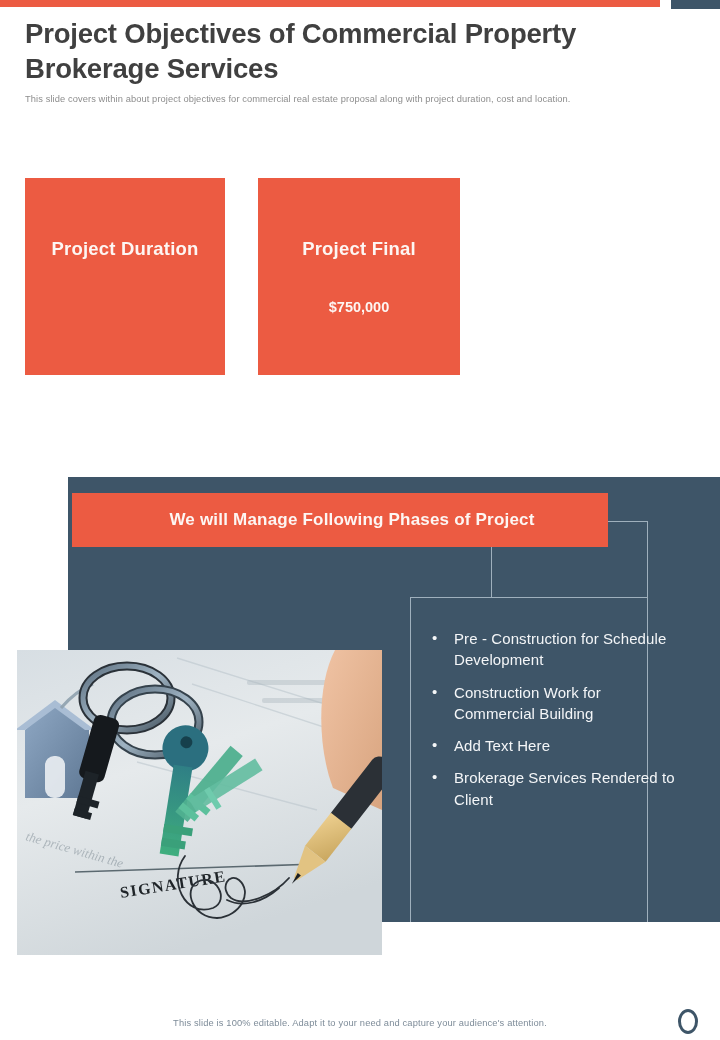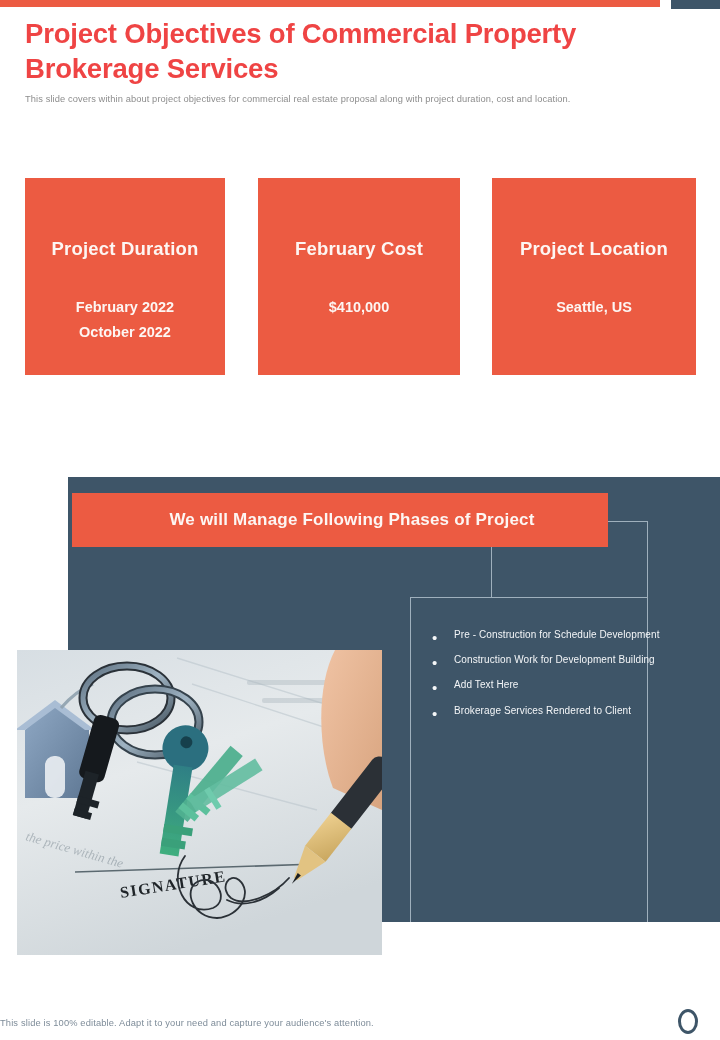--- a/index.html
+++ b/index.html
@@ -38,21 +38,21 @@
   .header {
     position: absolute;
     left: 25px;
     top: 17px;
     width: 640px;
   }
   .page-title {
     font-size: 27.5px;
     line-height: 1.27;
     font-weight: bold;
-    color: #ef4444;
+    color: #404040;
     letter-spacing: -0.2px;
     margin: 0;
   }
   .page-subtitle {
     margin: 6px 0 0 0;
     font-size: 9.3px;
     line-height: 1.42;
     color: #8d8d8d;
     letter-spacing: 0.1px;
     max-width: 636px;
@@ -168,40 +168,40 @@
     position: absolute;
     left: 428px;
     top: 628px;
     width: 248px;
   }
   .bullet-item {
     position: relative;
     padding-left: 26px;
     margin-bottom: 11px;
     color: #f4f6f8;
-    font-size: 10px;
+    font-size: 15px;
     line-height: 1.42;
     letter-spacing: 0.1px;
   }
   .bullet-item:before {
     content: "\2022";
     position: absolute;
     left: 4px;
     top: -1px;
     font-size: 15px;
     color: #f4f6f8;
   }
 
   
   .footer-note {
     position: absolute;
     left: 0;
     right: 0;
     top: 1018px;
-    text-align: left;
+    text-align: center;
     font-size: 9.3px;
     color: #7e8c99;
     letter-spacing: 0.15px;
   }
   .footer-logo {
     position: absolute;
     left: 678px;
     top: 1009px;
     width: 22px;
     height: 26px;
@@ -222,39 +222,29 @@
 
 <div class="header">
   <h1 class="page-title">Project Objectives of Commercial Property Brokerage Services</h1>
   <p class="page-subtitle">This slide covers within about project objectives for commercial real estate proposal along with project duration, cost and location.</p>
 </div>
 
 <div class="info-cards">
 
   <div class="info-card c1">
     <div class="info-card-title">Project Duration</div>
+  </div>
+
+  <div class="info-card c2">
+    <div class="info-card-title">Project Final</div>
     <div class="info-card-value">
-      <span>February 2022</span>
-      <span>October 2022</span>
+      <span>$750,000</span>
     </div>
   </div>
 
-  <div class="info-card c2">
-    <div class="info-card-title">February Cost</div>
-    <div class="info-card-value">
-      <span>$410,000</span>
-    </div>
-  </div>
-
-  <div class="info-card c3">
-    <div class="info-card-title">Project Location</div>
-    <div class="info-card-value">
-      <span>Seattle, US</span>
-    </div>
-  </div>
 
 </div>
 
 <div class="dark-panel"></div>
 <div class="outline-rect-top"></div>
 <div class="outline-rect-main"></div>
 
 <div class="banner">
   <div class="banner-text">We will Manage Following Phases of Project</div>
 </div>
@@ -365,21 +355,21 @@
       <rect x="288" y="86" width="26" height="84" rx="9" fill="#2b3036"></rect>
       <rect x="288" y="162" width="26" height="42" fill="url(#penG)"></rect>
       <polygon points="288,204 314,204 303,236 299,236" fill="#e2c382"></polygon>
       <polygon points="299,230 303,230 301,242" fill="#1b1f23"></polygon>
     </g>
   </svg>
 </div>
 
 <div class="bullet-list">
   <div class="bullet-item">Pre - Construction for Schedule Development</div>
-  <div class="bullet-item">Construction Work for Development Building</div>
+  <div class="bullet-item">Construction Work for Commercial Building</div>
   <div class="bullet-item">Add Text Here</div>
   <div class="bullet-item">Brokerage Services Rendered to Client</div>
 </div>
 
 <div class="footer-note">This slide is 100% editable. Adapt it to your need and capture your audience's attention.</div>
 <div class="footer-logo">
   <div class="footer-logo-ring"></div>
 </div>
 
 </body></html>

